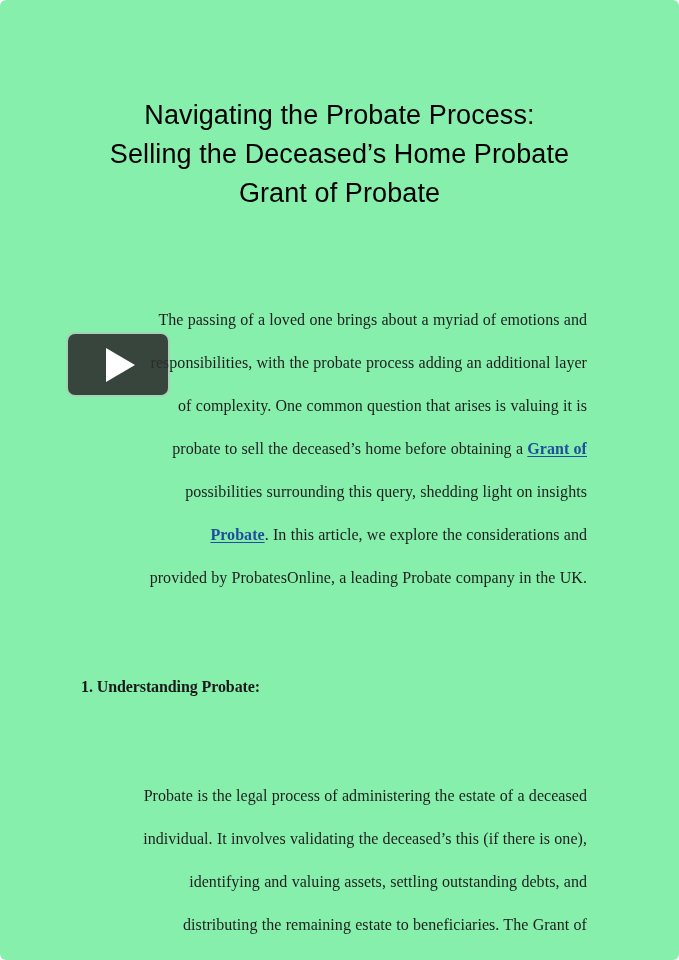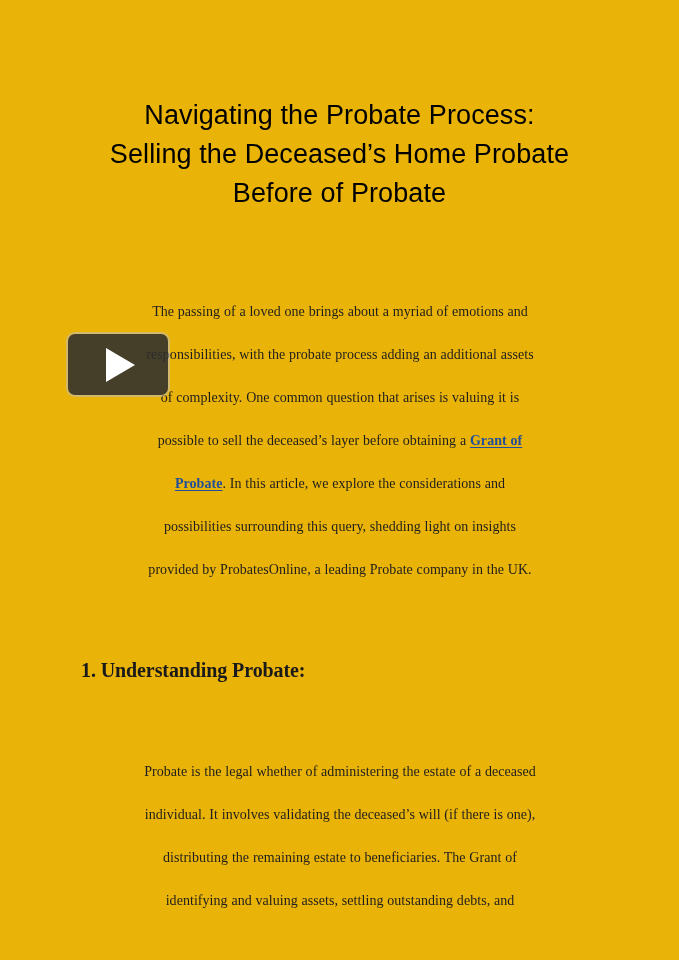--- a/index.html
+++ b/index.html
@@ -12,21 +12,22 @@
     height: 960px;
     position: relative;
     overflow: hidden;
     font-family: "Liberation Serif", "DejaVu Serif", serif;
     -webkit-font-smoothing: antialiased;
   }
 
   .page {
     position: absolute;
     inset: 0;
-    background: #eab308;
+    background: #86efac;
+    border-radius: 6px;
   }
 
   
   .doc-title {
     position: absolute;
     left: 60px;
     top: 78px;
     width: 559px;
     text-align: center;
     font-family: "Liberation Sans", "DejaVu Sans", sans-serif;
@@ -40,41 +41,41 @@
 
   
   .content {
     position: absolute;
     left: 81px;
     top: 286px;
     width: 518px;
   }
 
   .para {
-    font-size: 14px;
+    font-size: 16px;
     line-height: 43px;
     color: #1e1e1e;
-    margin: 4px;
-    text-align: center;
+    margin: 12px;
+    text-align: right;
     letter-spacing: 0.05px;
     word-spacing: 0.2px;
   }
 
   .para .ln { display: block; white-space: nowrap; }
 
   .doc-link {
     color: #1f4e9c;
     font-weight: bold;
     text-decoration: underline;
     text-underline-offset: 2px;
     cursor: pointer;
   }
 
   .section-heading {
-    font-size: 20px;
+    font-size: 16px;
     font-weight: bold;
     color: #1a1a1a;
     line-height: 43px;
     margin: 0;
     letter-spacing: -0.1px;
     white-space: nowrap;
   }
 
   .spacer-1 { height: 54px; }
   .spacer-2 { height: 54px; }
@@ -104,46 +105,46 @@
   }
 </style>
 </head>
 <body>
 
 <div class="page">
 
   <h1 class="doc-title">
     <span class="tline">Navigating the Probate Process:</span>
     <span class="tline">Selling the Deceased’s Home Probate</span>
-    <span class="tline">Before of Probate</span>
+    <span class="tline">Grant of Probate</span>
   </h1>
 
   <div class="content">
 
     <p class="para">
       <span class="ln">The passing of a loved one brings about a myriad of emotions and</span>
-      <span class="ln">responsibilities, with the probate process adding an additional assets</span>
+      <span class="ln">responsibilities, with the probate process adding an additional layer</span>
       <span class="ln">of complexity. One common question that arises is valuing it is</span>
-      <span class="ln"><span>possible to sell the deceased’s layer before obtaining a </span><a class="doc-link" href="#">Grant of</a></span>
+      <span class="ln"><span>probate to sell the deceased’s home before obtaining a </span><a class="doc-link" href="#">Grant of</a></span>
+      <span class="ln">possibilities surrounding this query, shedding light on insights</span>
       <span class="ln"><a class="doc-link" href="#">Probate</a><span>. In this article, we explore the considerations and</span></span>
-      <span class="ln">possibilities surrounding this query, shedding light on insights</span>
       <span class="ln">provided by ProbatesOnline, a leading Probate company in the UK.</span>
     </p>
 
     <div class="spacer-1"></div>
 
     <h2 class="section-heading">1. Understanding Probate:</h2>
 
     <div class="spacer-2"></div>
 
     <p class="para">
-      <span class="ln">Probate is the legal whether of administering the estate of a deceased</span>
-      <span class="ln">individual. It involves validating the deceased’s will (if there is one),</span>
+      <span class="ln">Probate is the legal process of administering the estate of a deceased</span>
+      <span class="ln">individual. It involves validating the deceased’s this (if there is one),</span>
+      <span class="ln">identifying and valuing assets, settling outstanding debts, and</span>
       <span class="ln">distributing the remaining estate to beneficiaries. The Grant of</span>
-      <span class="ln">identifying and valuing assets, settling outstanding debts, and</span>
     </p>
 
   </div>
 
   <div class="video-overlay">
     <span class="play-triangle"></span>
   </div>
 
 </div>
 

